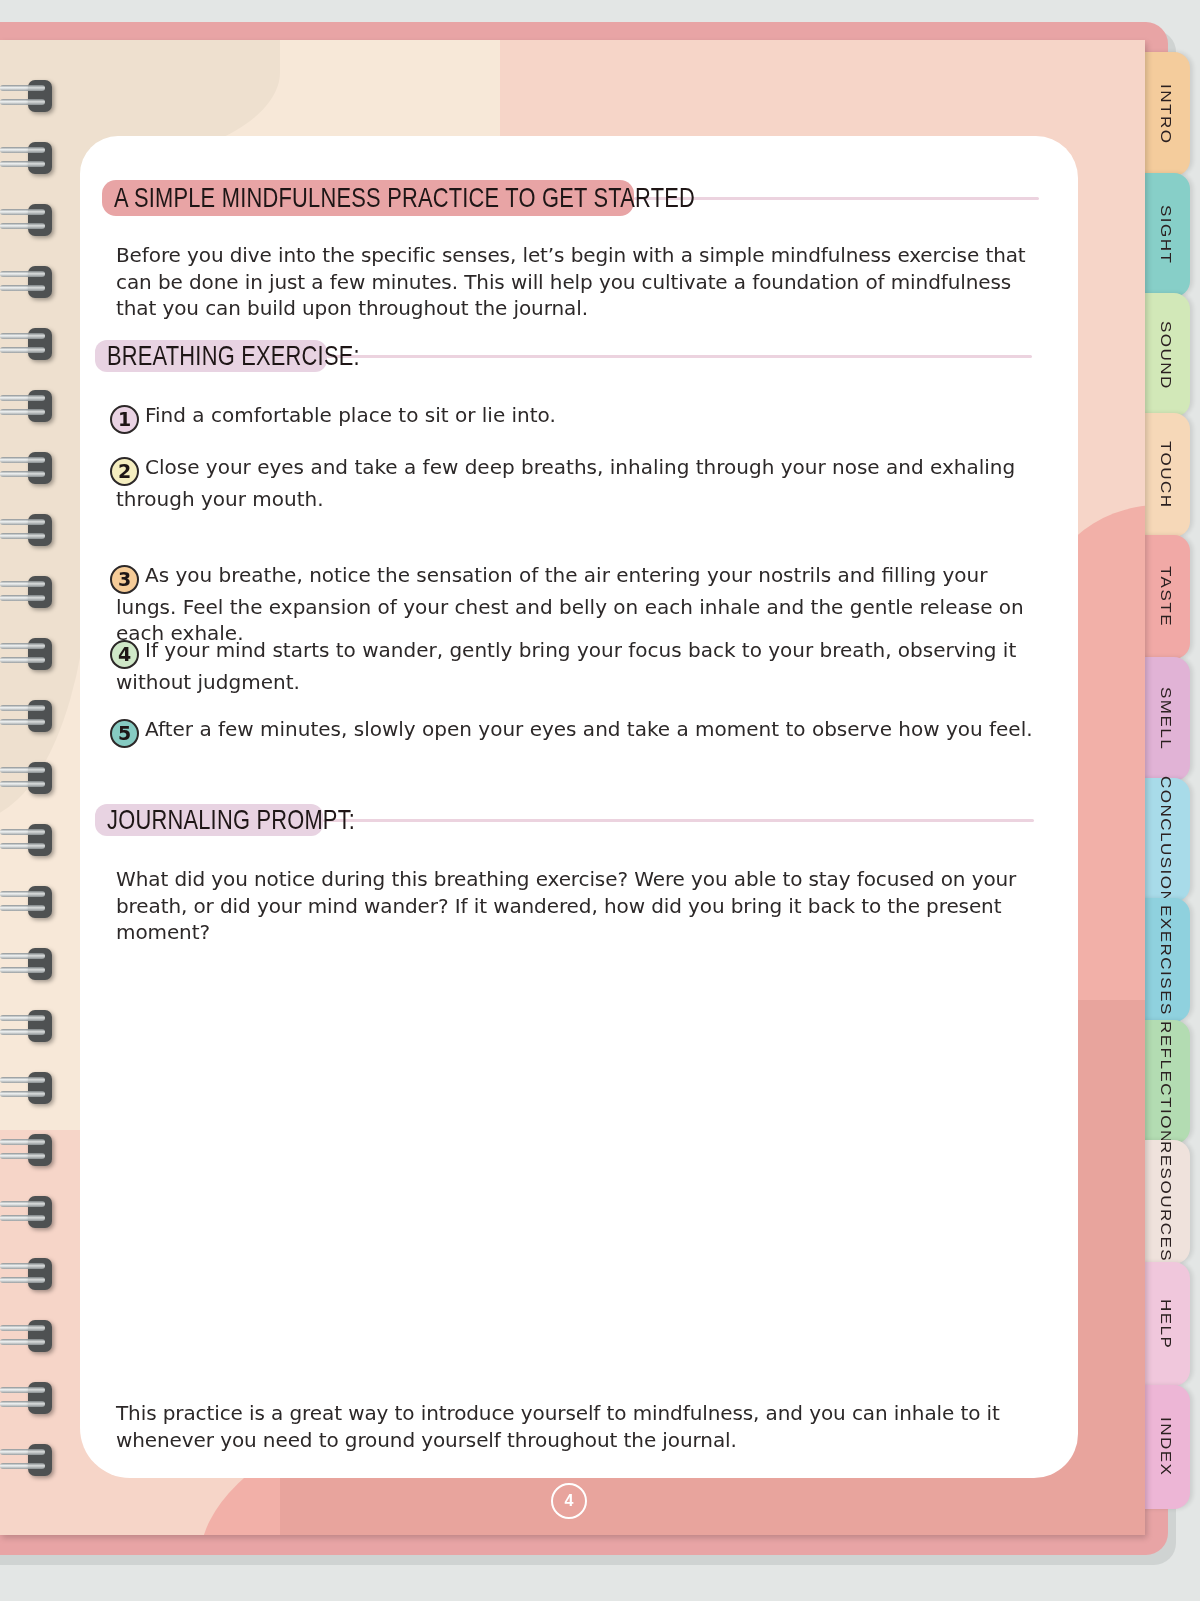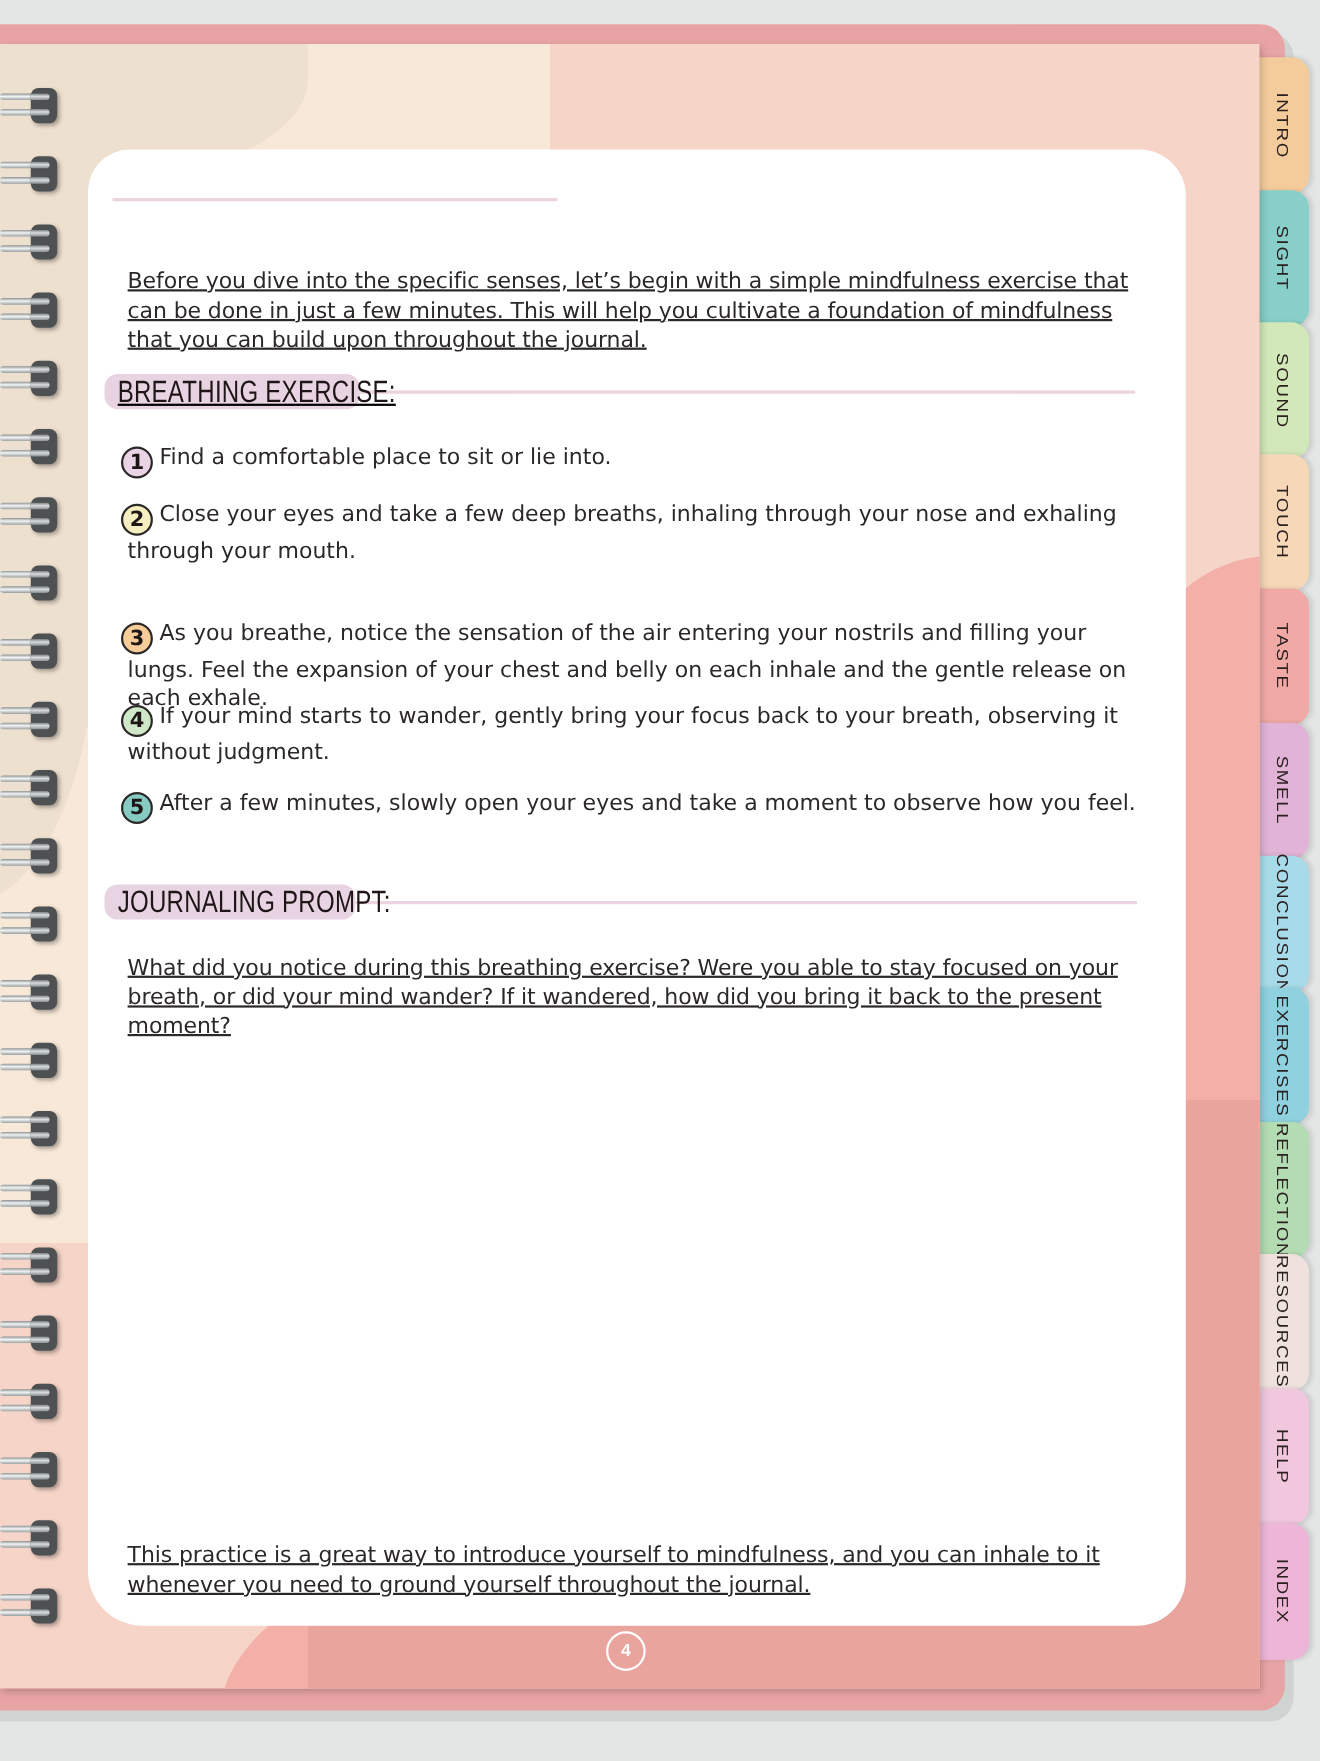--- a/index.html
+++ b/index.html
@@ -86,21 +86,21 @@
     color:#1e1616; padding:0 12px; border-radius:14px; height:36px;
     display:flex; align-items:center; font-size:28px; letter-spacing:0.3px;
     transform-origin:left center;
   }
   .heading-pill span { display:inline-block; transform:scaleX(0.78); transform-origin:left center; white-space:nowrap; }
   .rule { height:3px; background:#ecd3df; border-radius:2px; }
 
   .para {
     position:absolute; left:116px; width:930px;
     font-family:"DejaVu Sans", sans-serif; font-size:20px; line-height:26.5px;
-    color:#2c2828; letter-spacing:-0.1px;text-decoration:underline;
+    color:#2c2828; letter-spacing:-0.1px;
   }
   .step { position:absolute; left:116px; width:935px; font-size:20px; line-height:26.5px; color:#2c2828; }
   .num {
     display:inline-flex; align-items:center; justify-content:center;
     width:29px; height:29px; border:2px solid #2c2828; border-radius:50%;
     font-weight:bold; font-size:19px; box-sizing:border-box; margin-left:-6px;
     margin-right:6px; vertical-align:-4px; color:#1e1616;
   }
   .page-num {
     position:absolute; left:551px; top:1483px; width:36px; height:36px;
@@ -277,26 +277,29 @@
   <div class="ring" style="top:1364px">
       <div class="wire w1"></div>
       <div class="wire w2"></div>
       <div class="clip"></div>
     </div>
 </div>
 
 <div class="card"></div>
 
 <div class="heading-row" style="left:102px;top:180px;">
+  <div class="heading-pill" style="background:#e8a4a5;width:508px;">
+    <span>A SIMPLE MINDFULNESS PRACTICE TO GET STARTED</span>
+  </div>
   <div class="rule" style="width:405px;"></div>
 </div>
 
 <div class="para" style="top:242px;">Before you dive into the specific senses, let’s begin with a simple mindfulness exercise that can be done in just a few minutes. This will help you cultivate a foundation of mindfulness that you can build upon throughout the journal.</div>
 
-<div class="heading-row" style="left:95px;top:340px;text-decoration:underline;">
+<div class="heading-row" style="left:95px;top:340px;">
   <div class="heading-pill" style="background:#e8d3e2;width:208px;height:32px;border-radius:12px;">
     <span>BREATHING EXERCISE:</span>
   </div>
   <div class="rule" style="width:705px;"></div>
 </div>
 
 <div class="step" style="top:402px;">
   <span class="num" style="background:#ead3e4;">1</span><span>Find a comfortable place to sit or lie into.</span>
 </div>
 <div class="step" style="top:454px;">

